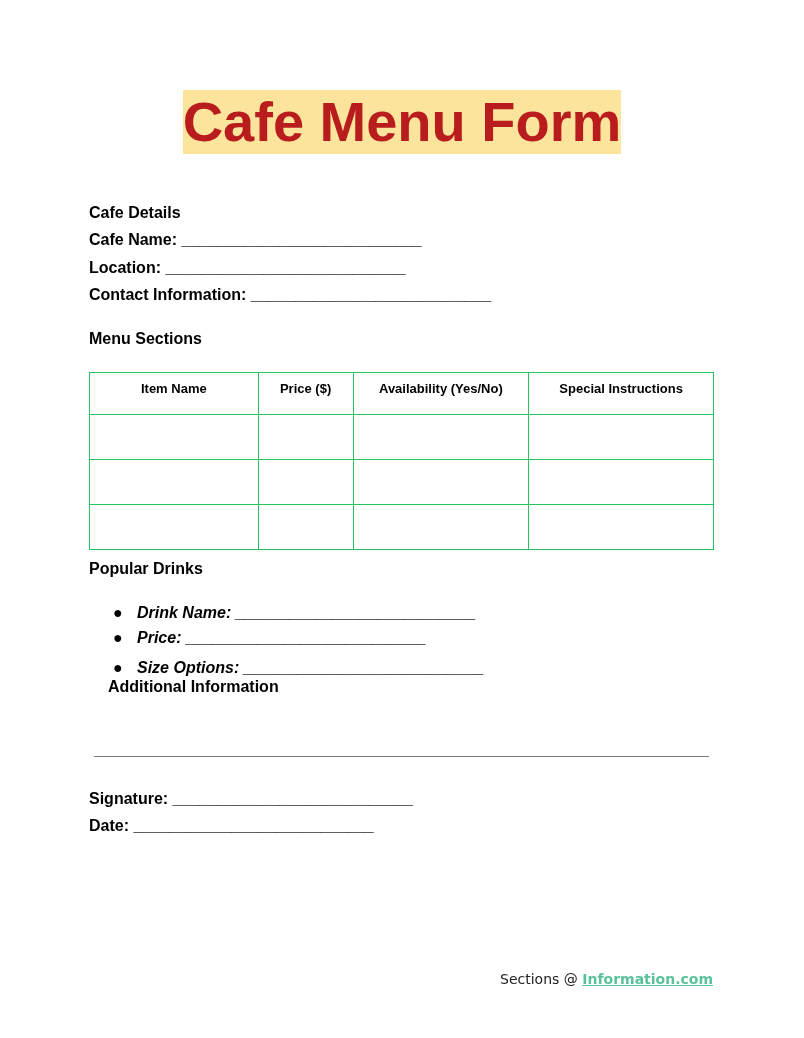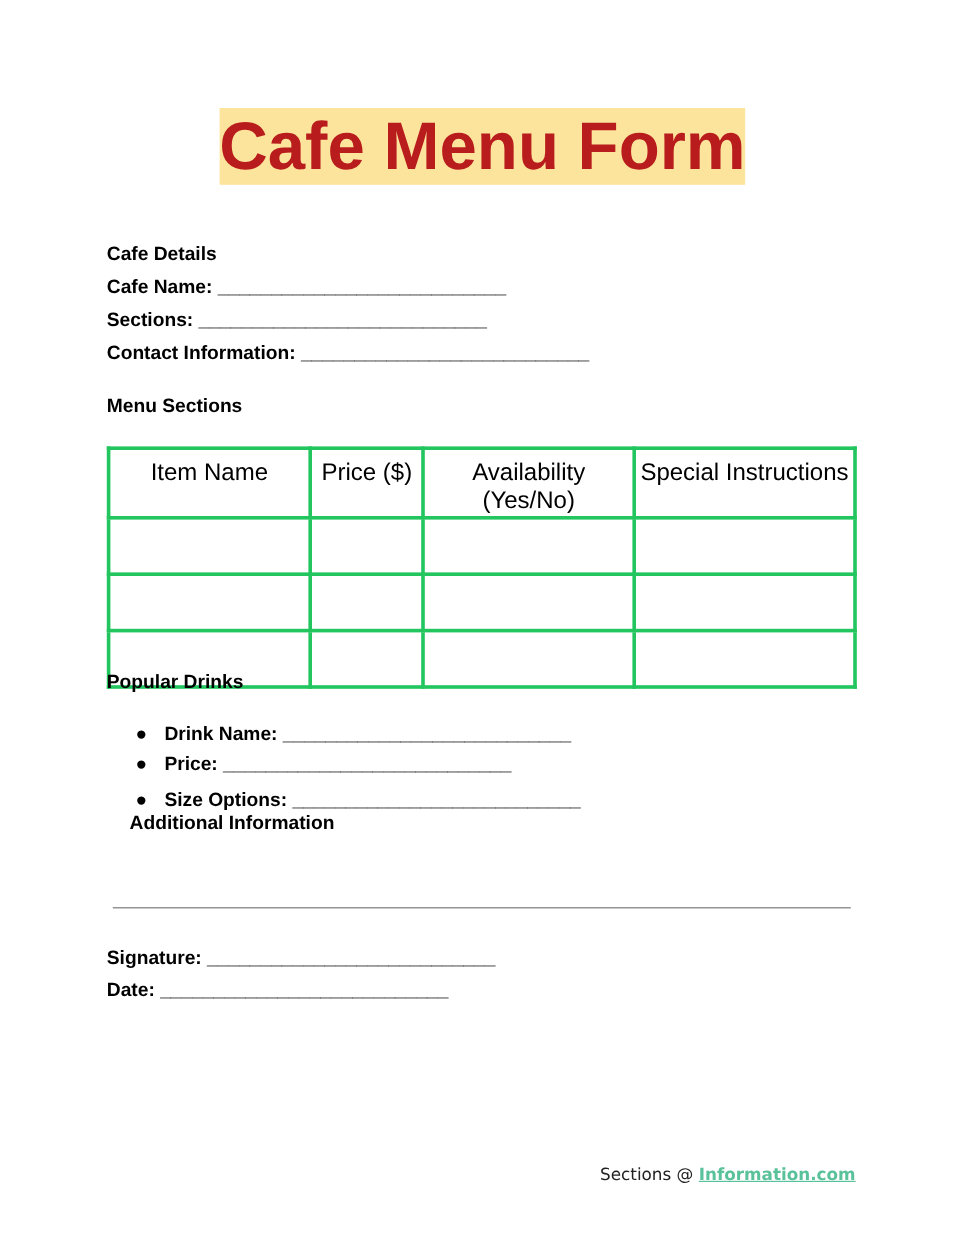--- a/index.html
+++ b/index.html
@@ -2,44 +2,44 @@
 <html><head>
 <meta charset="utf-8">
 <style>
   html, body { margin: 0; padding: 0; background: #ffffff; }
   body { width: 804px; height: 1038px; position: relative; font-family: "Liberation Sans", sans-serif; color: #000; overflow: hidden; }
   .title-wrap { position: absolute; top: 90px; left: 0; width: 804px; text-align: center; }
   .title { display: inline-block; background: #fde49c; color: #b91c1c; font-weight: bold; font-size: 56px; line-height: 64px; padding: 0; letter-spacing: 0px; }
   .abs { position: absolute; left: 89px; font-size: 16px; font-weight: bold; line-height: 20px; white-space: nowrap; }
   .blank { font-weight: bold; }
   table.menu { position: absolute; left: 89px; top: 372px; width: 625px; border-collapse: collapse; }
-  table.menu th, table.menu td { border: 3px solid #22c55e; font-size: 20px; font-weight: normal; }
+  table.menu th, table.menu td { border: 1px solid #22c55e; font-size: 13px; font-weight: bold; }
   table.menu th { height: 42px; vertical-align: top; padding-top: 8px; box-sizing: border-box; text-align: center; }
   table.menu td { height: 42px; }
-  .bullet { position: absolute; left: 113px; font-size: 16px; font-weight: bold; line-height: 20px; white-space: nowrap; }
+  .bullet { position: absolute; left: 113px; font-size: 16px; font-weight: bold; line-height: 20px; white-space: nowrap; font-style: italic; }
   .bullet .dot { display: inline-block; width: 24px; }
   .addl-line { position: absolute; left: 94px; top: 756px; width: 615px; height: 0; border-top: 1px solid #7a7a7a; }
   .footer { position: absolute; top: 971px; right: 91px; font-family: "DejaVu Sans", sans-serif; font-size: 14px; color: #222; white-space: nowrap; }
   .footer a { color: #5ac29a; font-weight: bold; text-decoration: underline; }
 </style>
 </head>
 <body>
 
 <div class="title-wrap">
   <span class="title">Cafe Menu Form</span>
 </div>
 
 <div class="abs" style="top:203px;">Cafe Details</div>
 
 <div class="abs" style="top:230px;">
   <span>Cafe Name:</span>
   <span class="blank">___________________________</span>
 </div>
 <div class="abs" style="top:258px;">
-  <span>Sections:</span>
+  <span>Location:</span>
   <span class="blank">___________________________</span>
 </div>
 <div class="abs" style="top:285px;">
   <span>Contact Information:</span>
   <span class="blank">___________________________</span>
 </div>
 
 <div class="abs" style="top:329px;text-align:center;">Menu Sections</div>
 
 <table class="menu">

